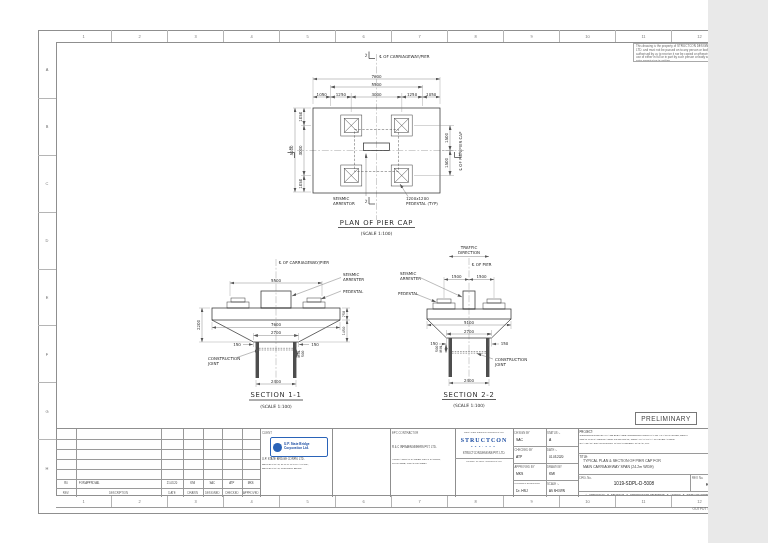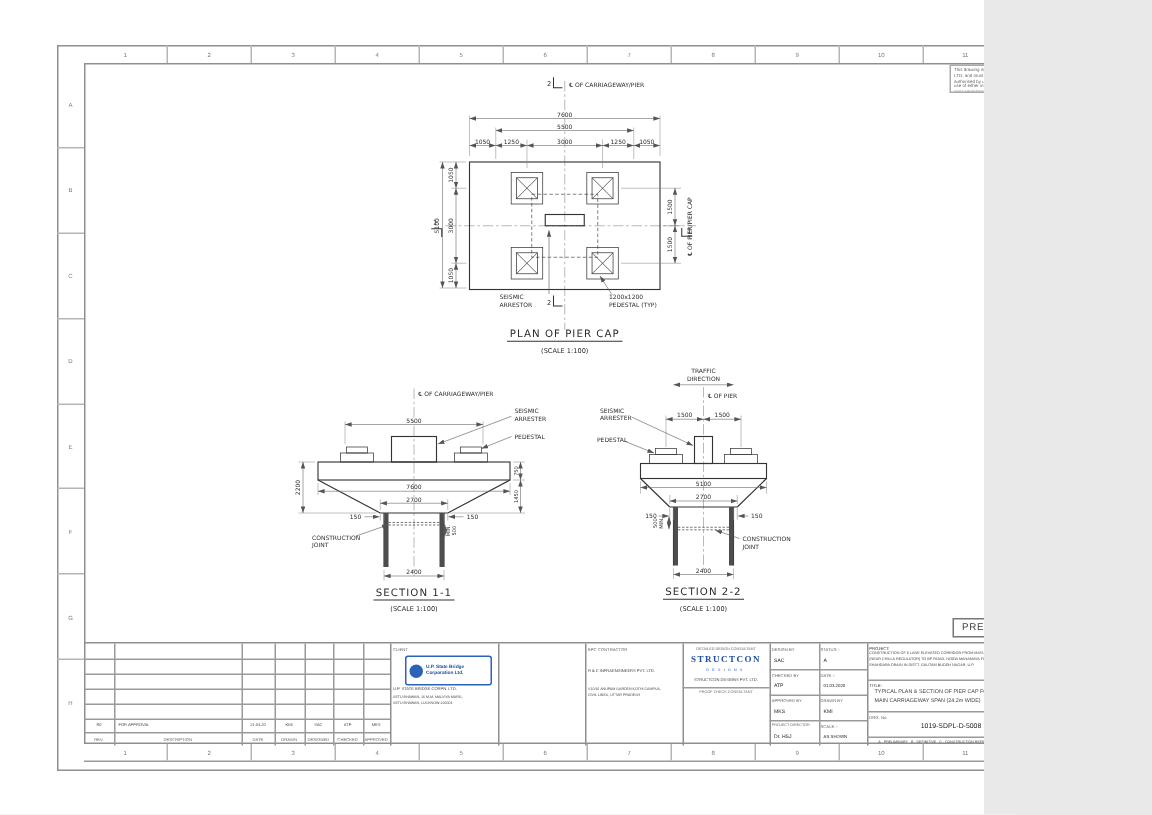--- a/index.html
+++ b/index.html
@@ -1,16 +1,16 @@
 <!DOCTYPE html>
 <html><head>
 <meta charset="utf-8">
 <style>
   html,body{margin:0;padding:0;background:#e9e9e9}
-  .sheet{position:relative;width:656px;height:543px;background:#ffffff;font-family:"Liberation Sans",sans-serif;overflow:hidden}
+  .sheet{position:relative;width:708px;height:543px;background:#ffffff;font-family:"Liberation Sans",sans-serif;overflow:hidden}
   .outer{position:absolute;left:38px;top:30px;width:694px;height:484px;border:1px solid #8f8f8f;box-sizing:border-box}
   .inner{position:absolute;left:56px;top:42px;width:671px;height:454px;border:1px solid #8f8f8f;box-sizing:border-box}
   .band{position:absolute;display:flex;color:#777;box-sizing:border-box}
   #band-top{left:56px;top:30px;width:671px;height:12px;font-size:4px}
   #band-bottom{left:56px;top:496px;width:671px;height:12px;font-size:4px;border-bottom:1px solid #9a9a9a}
   #band-left{left:38px;top:42px;width:18px;height:454px;flex-direction:column;font-size:4px}
   #band-right{left:727px;top:42px;width:6px;height:454px;flex-direction:column;font-size:3px}
   .gcell{flex:1;display:flex;align-items:center;justify-content:center;box-sizing:border-box}
   #band-top .gcell,#band-bottom .gcell{border-left:1px solid #b5b5b5}
   #band-top .gcell:first-child,#band-bottom .gcell:first-child{border-left:none}

